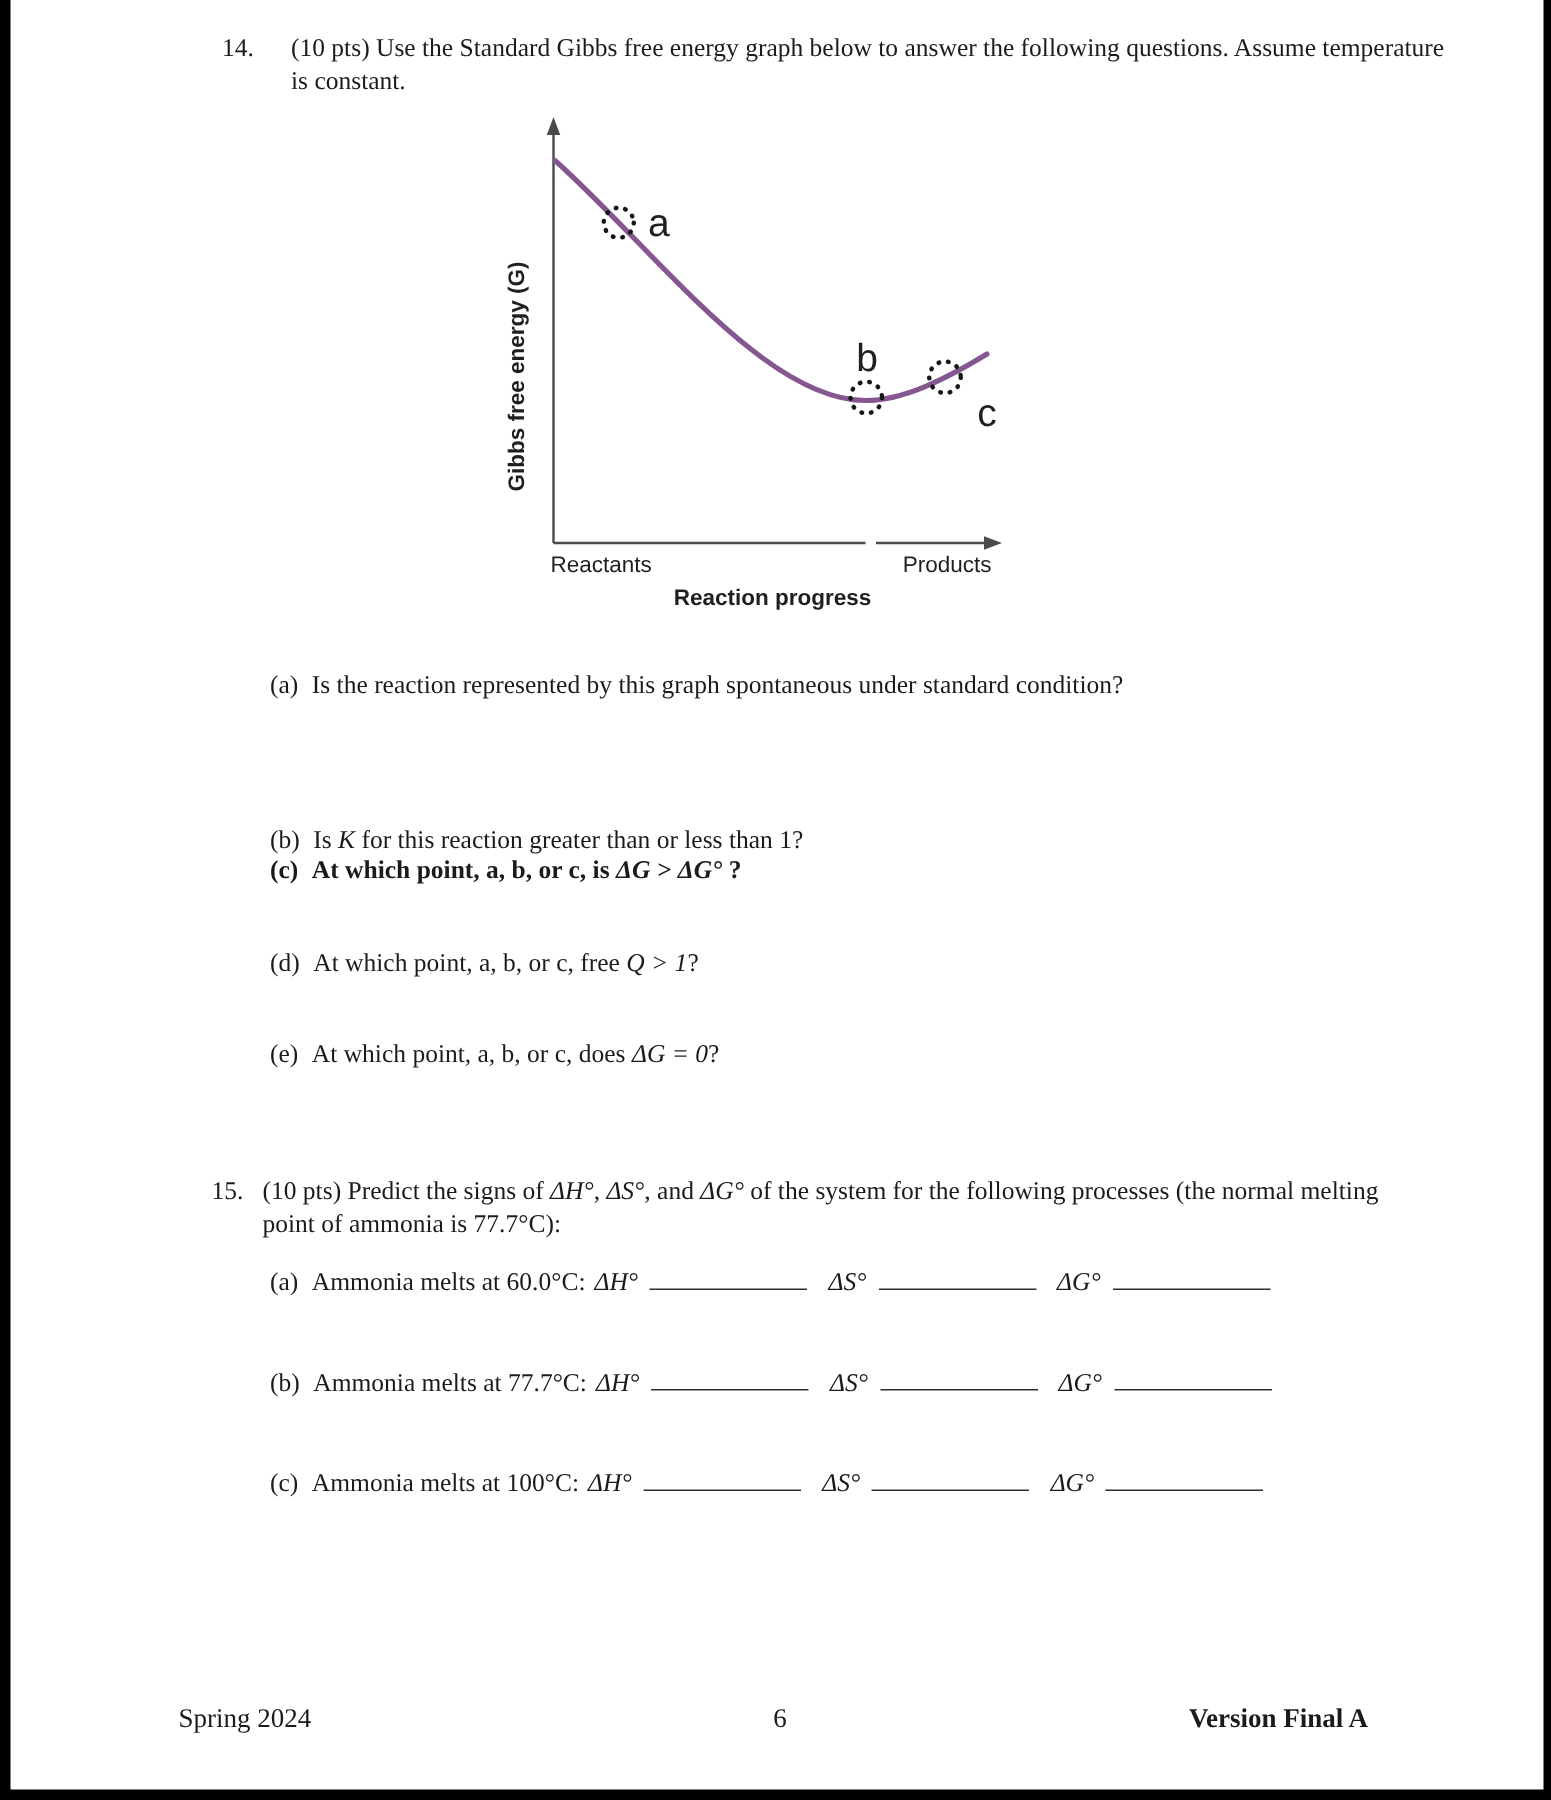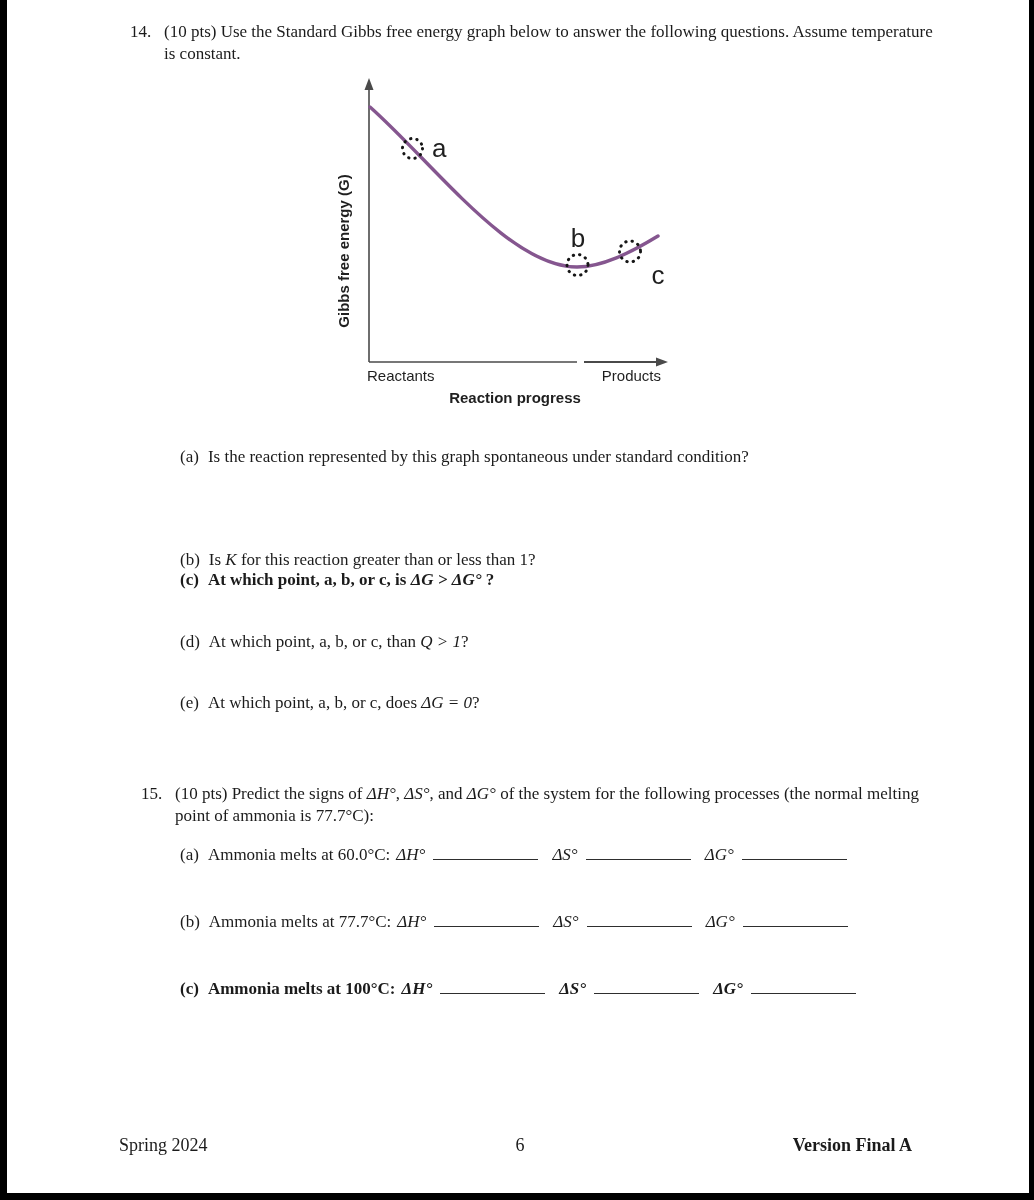--- a/index.html
+++ b/index.html
@@ -43,21 +43,21 @@
   .footer-center{left:480px;width:80px;text-align:center;}
   .footer-right{right:122px;font-weight:bold;}
 </style>
 </head>
 <body>
 
 <div class="edge edge-left"></div>
 <div class="edge edge-right"></div>
 <div class="edge edge-bottom"></div>
 
-<div class="question" style="left:130px;top:21px;">
+<div class="question" style="left:148px;top:21px;gap:12px;">
   <span class="q-number">14.</span>
   <span class="q-body">(10 pts) Use the Standard Gibbs free energy graph below to answer the following questions. Assume temperature is constant.</span>
 </div>
 
 <svg class="graph" viewBox="0 0 360 335">
 
   <line x1="39" y1="287" x2="39" y2="14" stroke="#4a4a4a" stroke-width="1.6"></line>
   <polygon points="39,3 34.5,15 43.5,15" fill="#4a4a4a"></polygon>
 
   <line x1="39" y1="287" x2="247" y2="287" stroke="#4a4a4a" stroke-width="1.6"></line>
@@ -83,36 +83,36 @@
 <div class="q-part" style="top:446px;">
   <span class="part-label">(a)</span><span><span>Is the reaction represented by this graph spontaneous under standard condition?</span><span class="math"></span><span></span></span>
 </div>
 <div class="q-part" style="top:508px;margin-top:41px;">
   <span class="part-label">(b)</span><span><span>Is </span><span class="math">K</span><span> for this reaction greater than or less than 1?</span></span>
 </div>
 <div class="q-part" style="top:569px;font-weight:bold;">
   <span class="part-label">(c)</span><span><span>At which point, a, b, or c, is </span><span class="math">ΔG &gt; ΔG°</span><span> ?</span></span>
 </div>
 <div class="q-part" style="top:631px;">
-  <span class="part-label">(d)</span><span><span>At which point, a, b, or c, than </span><span class="math">Q &gt; 1</span><span>?</span></span>
+  <span class="part-label">(d)</span><span><span>At which point, a, b, or c, free </span><span class="math">Q &gt; 1</span><span>?</span></span>
 </div>
 <div class="q-part" style="top:692px;">
   <span class="part-label">(e)</span><span><span>At which point, a, b, or c, does </span><span class="math">ΔG = 0</span><span>?</span></span>
 </div>
 
 <div class="question" style="left:141px;top:783px;">
   <span class="q-number">15.</span>
   <span class="q-body"><span>(10 pts) Predict the signs of </span><span class="math">ΔH°</span><span>, </span><span class="math">ΔS°</span><span>, and </span><span class="math">ΔG°</span><span> of the system for the following processes (the normal melting point of ammonia is 77.7°C):</span></span>
 </div>
 
 <div class="q15-row" style="top:844px;">
   <span class="part-label">(a)</span><span class="row-text">Ammonia melts at 60.0°C:</span><span class="math">ΔH°</span><span class="blank"></span><span class="math">ΔS°</span><span class="blank"></span><span class="math">ΔG°</span><span class="blank last"></span>
 </div>
 <div class="q15-row" style="top:911px;">
   <span class="part-label">(b)</span><span class="row-text">Ammonia melts at 77.7°C:</span><span class="math">ΔH°</span><span class="blank"></span><span class="math">ΔS°</span><span class="blank"></span><span class="math">ΔG°</span><span class="blank last"></span>
 </div>
-<div class="q15-row" style="top:978px;font-weight:bold;">
+<div class="q15-row" style="top:978px;">
   <span class="part-label">(c)</span><span class="row-text">Ammonia melts at 100°C:</span><span class="math">ΔH°</span><span class="blank"></span><span class="math">ΔS°</span><span class="blank"></span><span class="math">ΔG°</span><span class="blank last"></span>
 </div>
 
 <span class="footer-item footer-left">Spring 2024</span>
 <span class="footer-item footer-center">6</span>
 <span class="footer-item footer-right">Version Final A</span>
 
 </body></html>

